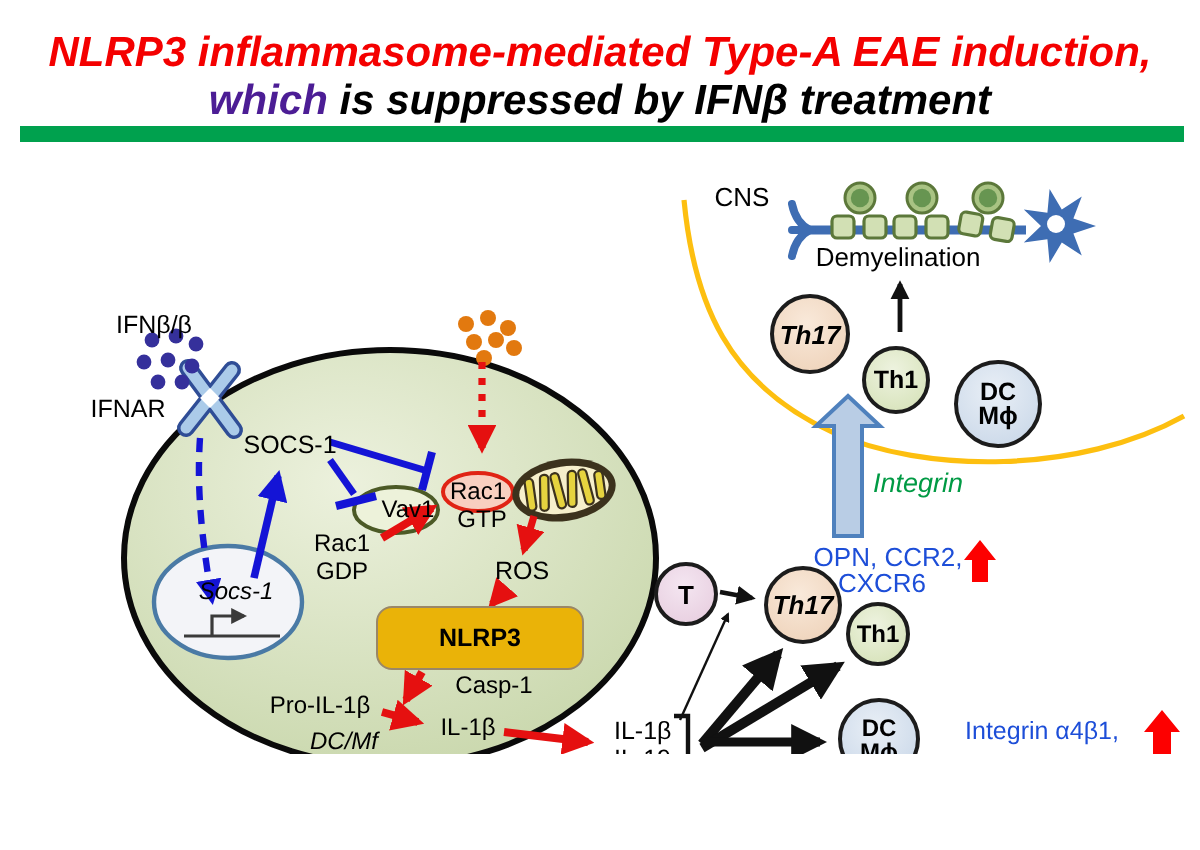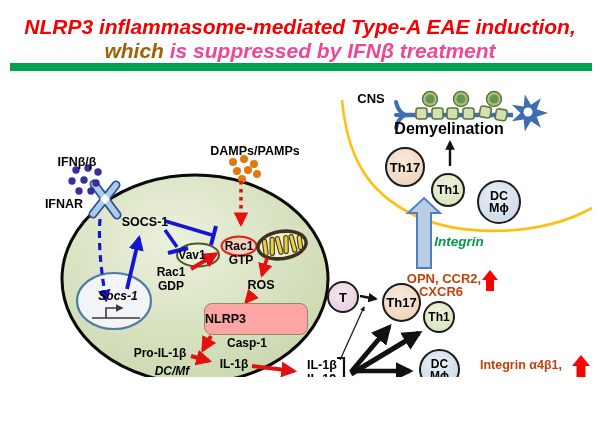--- a/index.html
+++ b/index.html
@@ -2,42 +2,42 @@
 <html><head>
 <meta charset="utf-8">
 <style>
   html,body{margin:0;padding:0;background:#fff;}
   .stage{position:relative;width:600px;height:377px;background:#ffffff;overflow:hidden;
          font-family:"Liberation Sans",sans-serif;}
   .art{position:absolute;left:0;top:0;z-index:1;}
   .title{position:absolute;left:0;top:15px;width:600px;text-align:center;font-weight:700;
          font-style:italic;font-size:21px;line-height:24px;z-index:3;}
   .t-red{color:#f40000;}
-  .t-black{color:#a16207;}
-  .t-blue{color:#ec4899;font-style:italic;}
+  .t-black{color:#4c1d95;}
+  .t-blue{color:#000000;font-style:italic;}
   .greenbar{position:absolute;left:10px;top:63px;width:582px;height:8px;background:#00a14e;z-index:3;}
-  .lbl{position:absolute;transform:translate(-50%,-50%);font-weight:700;white-space:nowrap;
+  .lbl{position:absolute;transform:translate(-50%,-50%);font-weight:400;white-space:nowrap;
        color:#000;z-index:3;line-height:1.05;}
   .left{transform:translate(0,-50%);}
   .it{font-style:italic;}
-  .red{color:#c2410c;}
+  .red{color:#1d4ed8;}
   .green{color:#009a44;}
-  .f11{font-size:16px;}
+  .f11{font-size:13px;}
   .f12{font-size:12px;}
   .f125{font-size:12.5px;}
   .f13{font-size:13px;}
   .f135{font-size:13.5px;}
-  .nlrp3{position:absolute;left:204px;top:303px;width:102px;height:30px;background:#fca5a5;
+  .nlrp3{position:absolute;left:188px;top:303px;width:102px;height:30px;background:#eab308;
          border:1.5px solid #9a8767;border-radius:8px;display:flex;flex-direction:column;
-         align-items:flex-start;justify-content:center;font-weight:700;font-size:12.5px;
+         align-items:center;justify-content:center;font-weight:700;font-size:12.5px;
          line-height:14px;z-index:2;color:#000;}
   .circle{position:absolute;box-sizing:border-box;border:2px solid #1c1c1c;border-radius:50%;
           display:flex;flex-direction:column;align-items:center;justify-content:center;
           font-weight:700;color:#000;line-height:1.0;z-index:2;text-align:center;}
-  .c-peach{background:radial-gradient(circle at 45% 35%, #f9e9da, #edd0b6);}
+  .c-peach{background:radial-gradient(circle at 45% 35%, #f9e9da, #edd0b6);font-style:italic;}
   .c-green{background:radial-gradient(circle at 45% 35%, #eef3e0, #d3e0b4);justify-content:center;}
   .c-blue{background:radial-gradient(circle at 45% 35%, #e9eff6, #c6d5e7);}
   .c-pink{background:radial-gradient(circle at 45% 35%, #f4e6f1, #e6cbdd);}
 </style>
 </head>
 <body>
 
 <div class="stage">
 
   <svg class="art" width="600" height="425" viewBox="0 0 600 425">
@@ -172,24 +172,23 @@
   <div class="title">
     <div><span class="t-red">NLRP3 inflammasome-mediated Type-A EAE induction,</span></div>
     <div>
       <span class="t-black">which </span><span class="t-blue">is suppressed by IFNβ treatment</span>
     </div>
   </div>
   <div class="greenbar"></div>
 
   <div class="lbl f125" style="left:77px;top:163px;">IFNβ/β</div>
   <div class="lbl f125" style="left:64px;top:205px;">IFNAR</div>
-  <div class="lbl f125" style="left:255px;top:152px;">DAMPs/PAMPs</div>
 
   <div class="lbl f125" style="left:145px;top:223px;">SOCS-1</div>
-  <div class="lbl f12" style="left:192px;top:255px;">Vav1</div>
+  <div class="lbl f12" style="left:204px;top:255px;">Vav1</div>
   <div class="lbl f12" style="left:239px;top:246px;">Rac1</div>
   <div class="lbl f12" style="left:241px;top:260px;">GTP</div>
   <div class="lbl f12" style="left:171px;top:272px;">Rac1</div>
   <div class="lbl f12" style="left:171px;top:286px;">GDP</div>
   <div class="lbl f125" style="left:261px;top:286px;">ROS</div>
   <div class="lbl f12" style="left:247px;top:343px;">Casp-1</div>
   <div class="lbl f12" style="left:160px;top:353px;">Pro-IL-1β</div>
   <div class="lbl f12" style="left:234px;top:364px;">IL-1β</div>
   <div class="lbl f12 it" style="left:172px;top:371px;">DC/Mf</div>
   <div class="lbl f12 it" style="left:118px;top:296px;">Socs-1</div>

